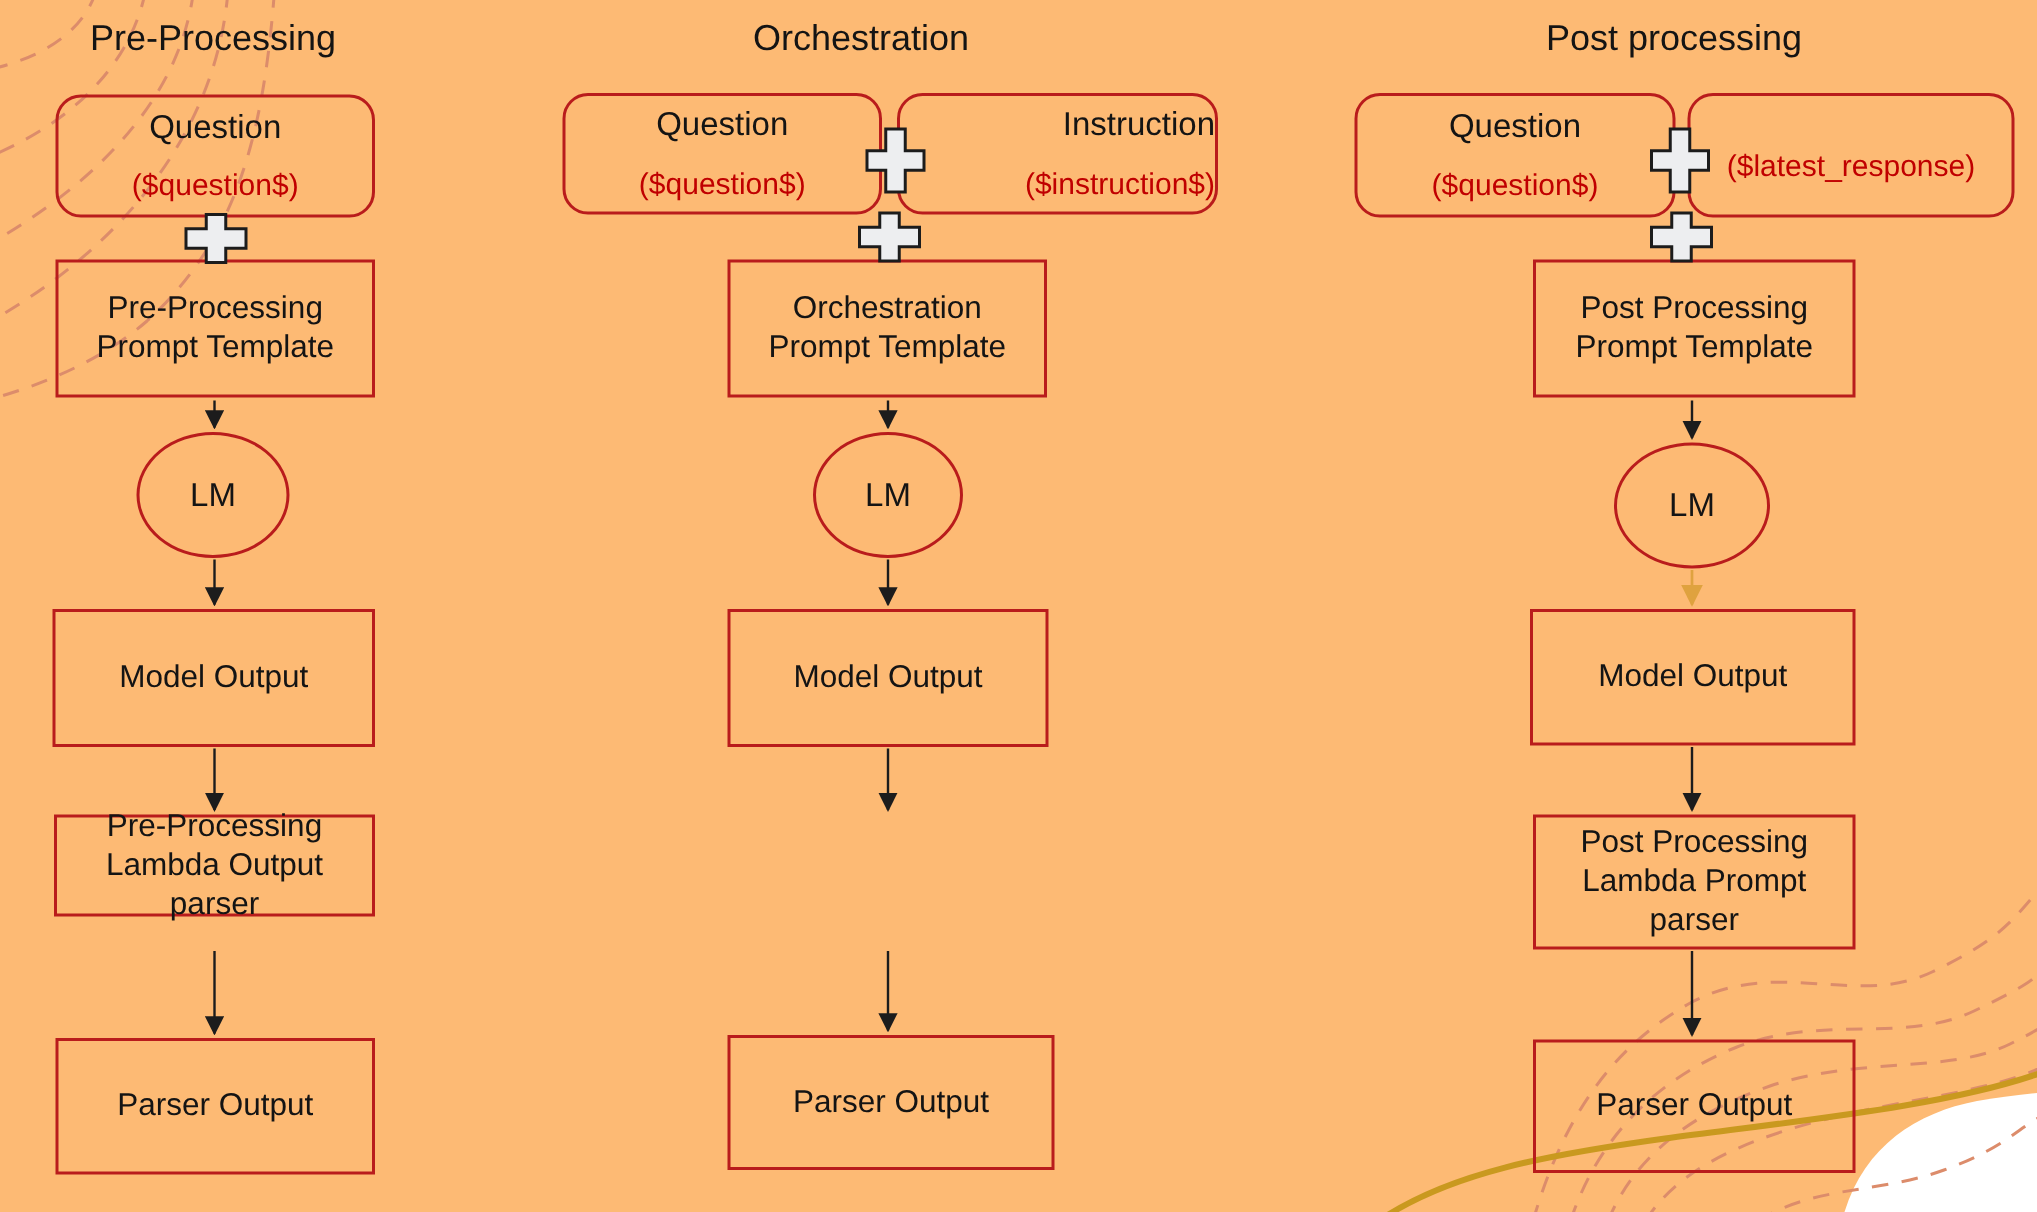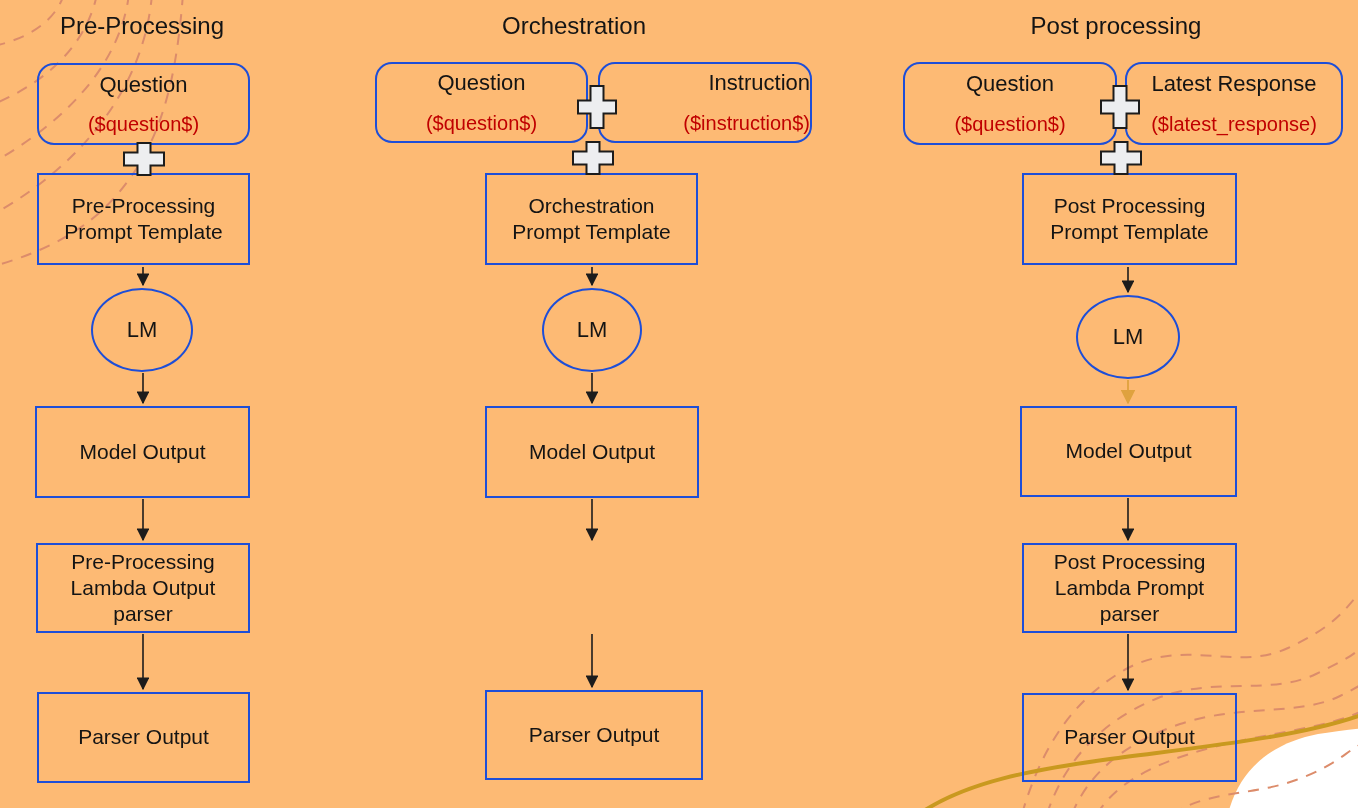--- a/index.html
+++ b/index.html
@@ -9,21 +9,21 @@
     font-family:"Liberation Sans", sans-serif; color:#141414;
   }
   svg.layer { position:absolute; left:0; top:0; }
   svg.overlay { pointer-events:none; }
   .title {
     position:absolute; width:240px; text-align:center;
     font-size:24px; line-height:28px; color:#141414; z-index:3;
   }
   .box {
     position:absolute; box-sizing:border-box; background:transparent;
-    border:2px solid #1d4ed8; display:flex; flex-direction:column;
+    border:2px solid #b91c1c; display:flex; flex-direction:column;
     align-items:center; justify-content:center; text-align:center; z-index:2;
   }
   .rounded { border-radius:17px; }
   .ellipse  { border-radius:50%; }
   .lbl  { font-size:22px; line-height:1.22; }
   .lbl2 { font-size:21px; line-height:1.24; }
   .twrap  { max-width:195px; }
   .twrap3 { max-width:172px; }
   .var  { font-size:20px; line-height:1.2; color:#c00000; margin-top:14px; }
   .lm   { font-size:22px; }
@@ -62,21 +62,21 @@
   </div>
 
   <div class="box ellipse" style="left:91px; top:288px; width:102px; height:84px;">
     <span class="lm">LM</span>
   </div>
 
   <div class="box" style="left:35px; top:406px; width:215px; height:92px;">
     <span class="lbl2">Model Output</span>
   </div>
 
-  <div class="box" style="left:36px; top:543px; width:214px; height:90px;">
+  <div class="box" style="left:36px; top:543px; width:214px; height:68px;">
     <span class="lbl2 twrap3">Pre-Processing Lambda Output parser</span>
   </div>
 
   <div class="box" style="left:37px; top:692px; width:213px; height:91px;">
     <span class="lbl2">Parser Output</span>
   </div>
 
   <div class="title" style="left:454px; top:12px;">Orchestration</div>
 
   <div class="box rounded" style="left:375px; top:62px; width:213px; height:81px;">
@@ -107,21 +107,20 @@
   </div>
 
   <div class="title" style="left:996px; top:12px;">Post processing</div>
 
   <div class="box rounded" style="left:903px; top:62px; width:214px; height:83px;">
     <span class="lbl">Question</span>
     <span class="var">($question$)</span>
   </div>
 
   <div class="box rounded" style="left:1125px; top:62px; width:218px; height:83px;">
-    <span class="lbl">Latest Response</span>
     <span class="var">($latest_response)</span>
   </div>
 
   <div class="box" style="left:1022px; top:173px; width:215px; height:92px;">
     <span class="lbl2 twrap">Post Processing Prompt Template</span>
   </div>
 
   <div class="box ellipse" style="left:1076px; top:295px; width:104px; height:84px;">
     <span class="lm">LM</span>
   </div>

